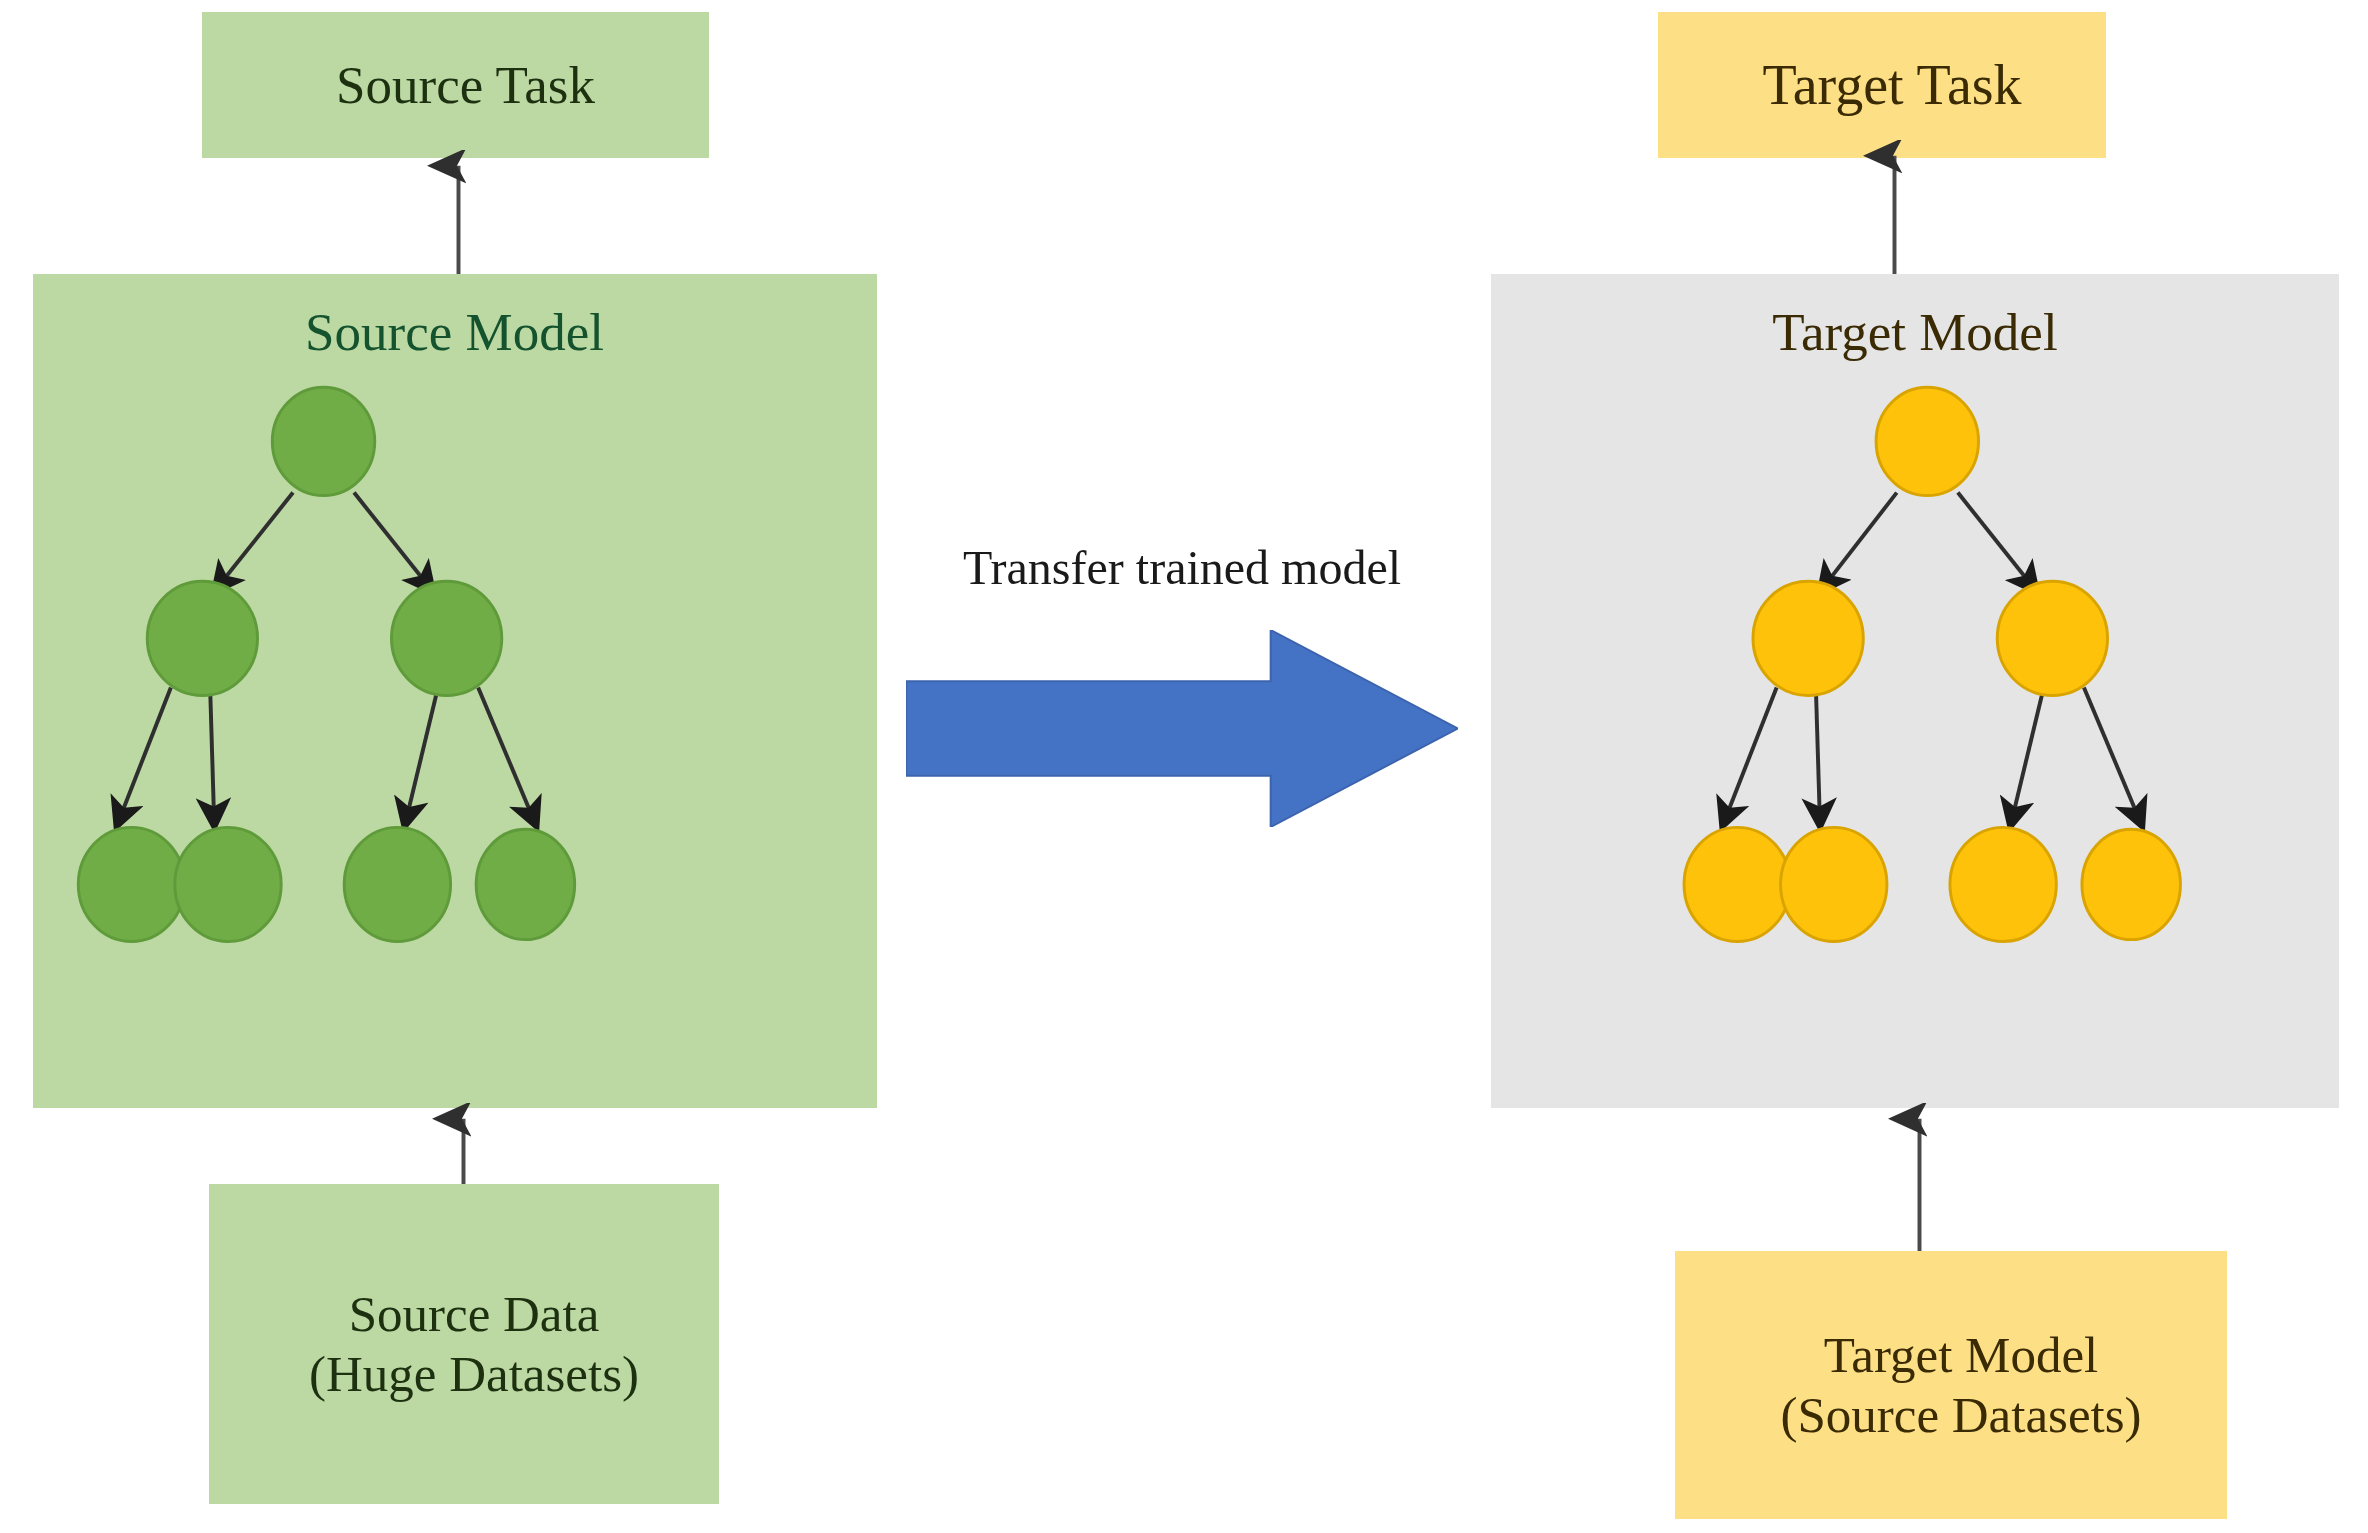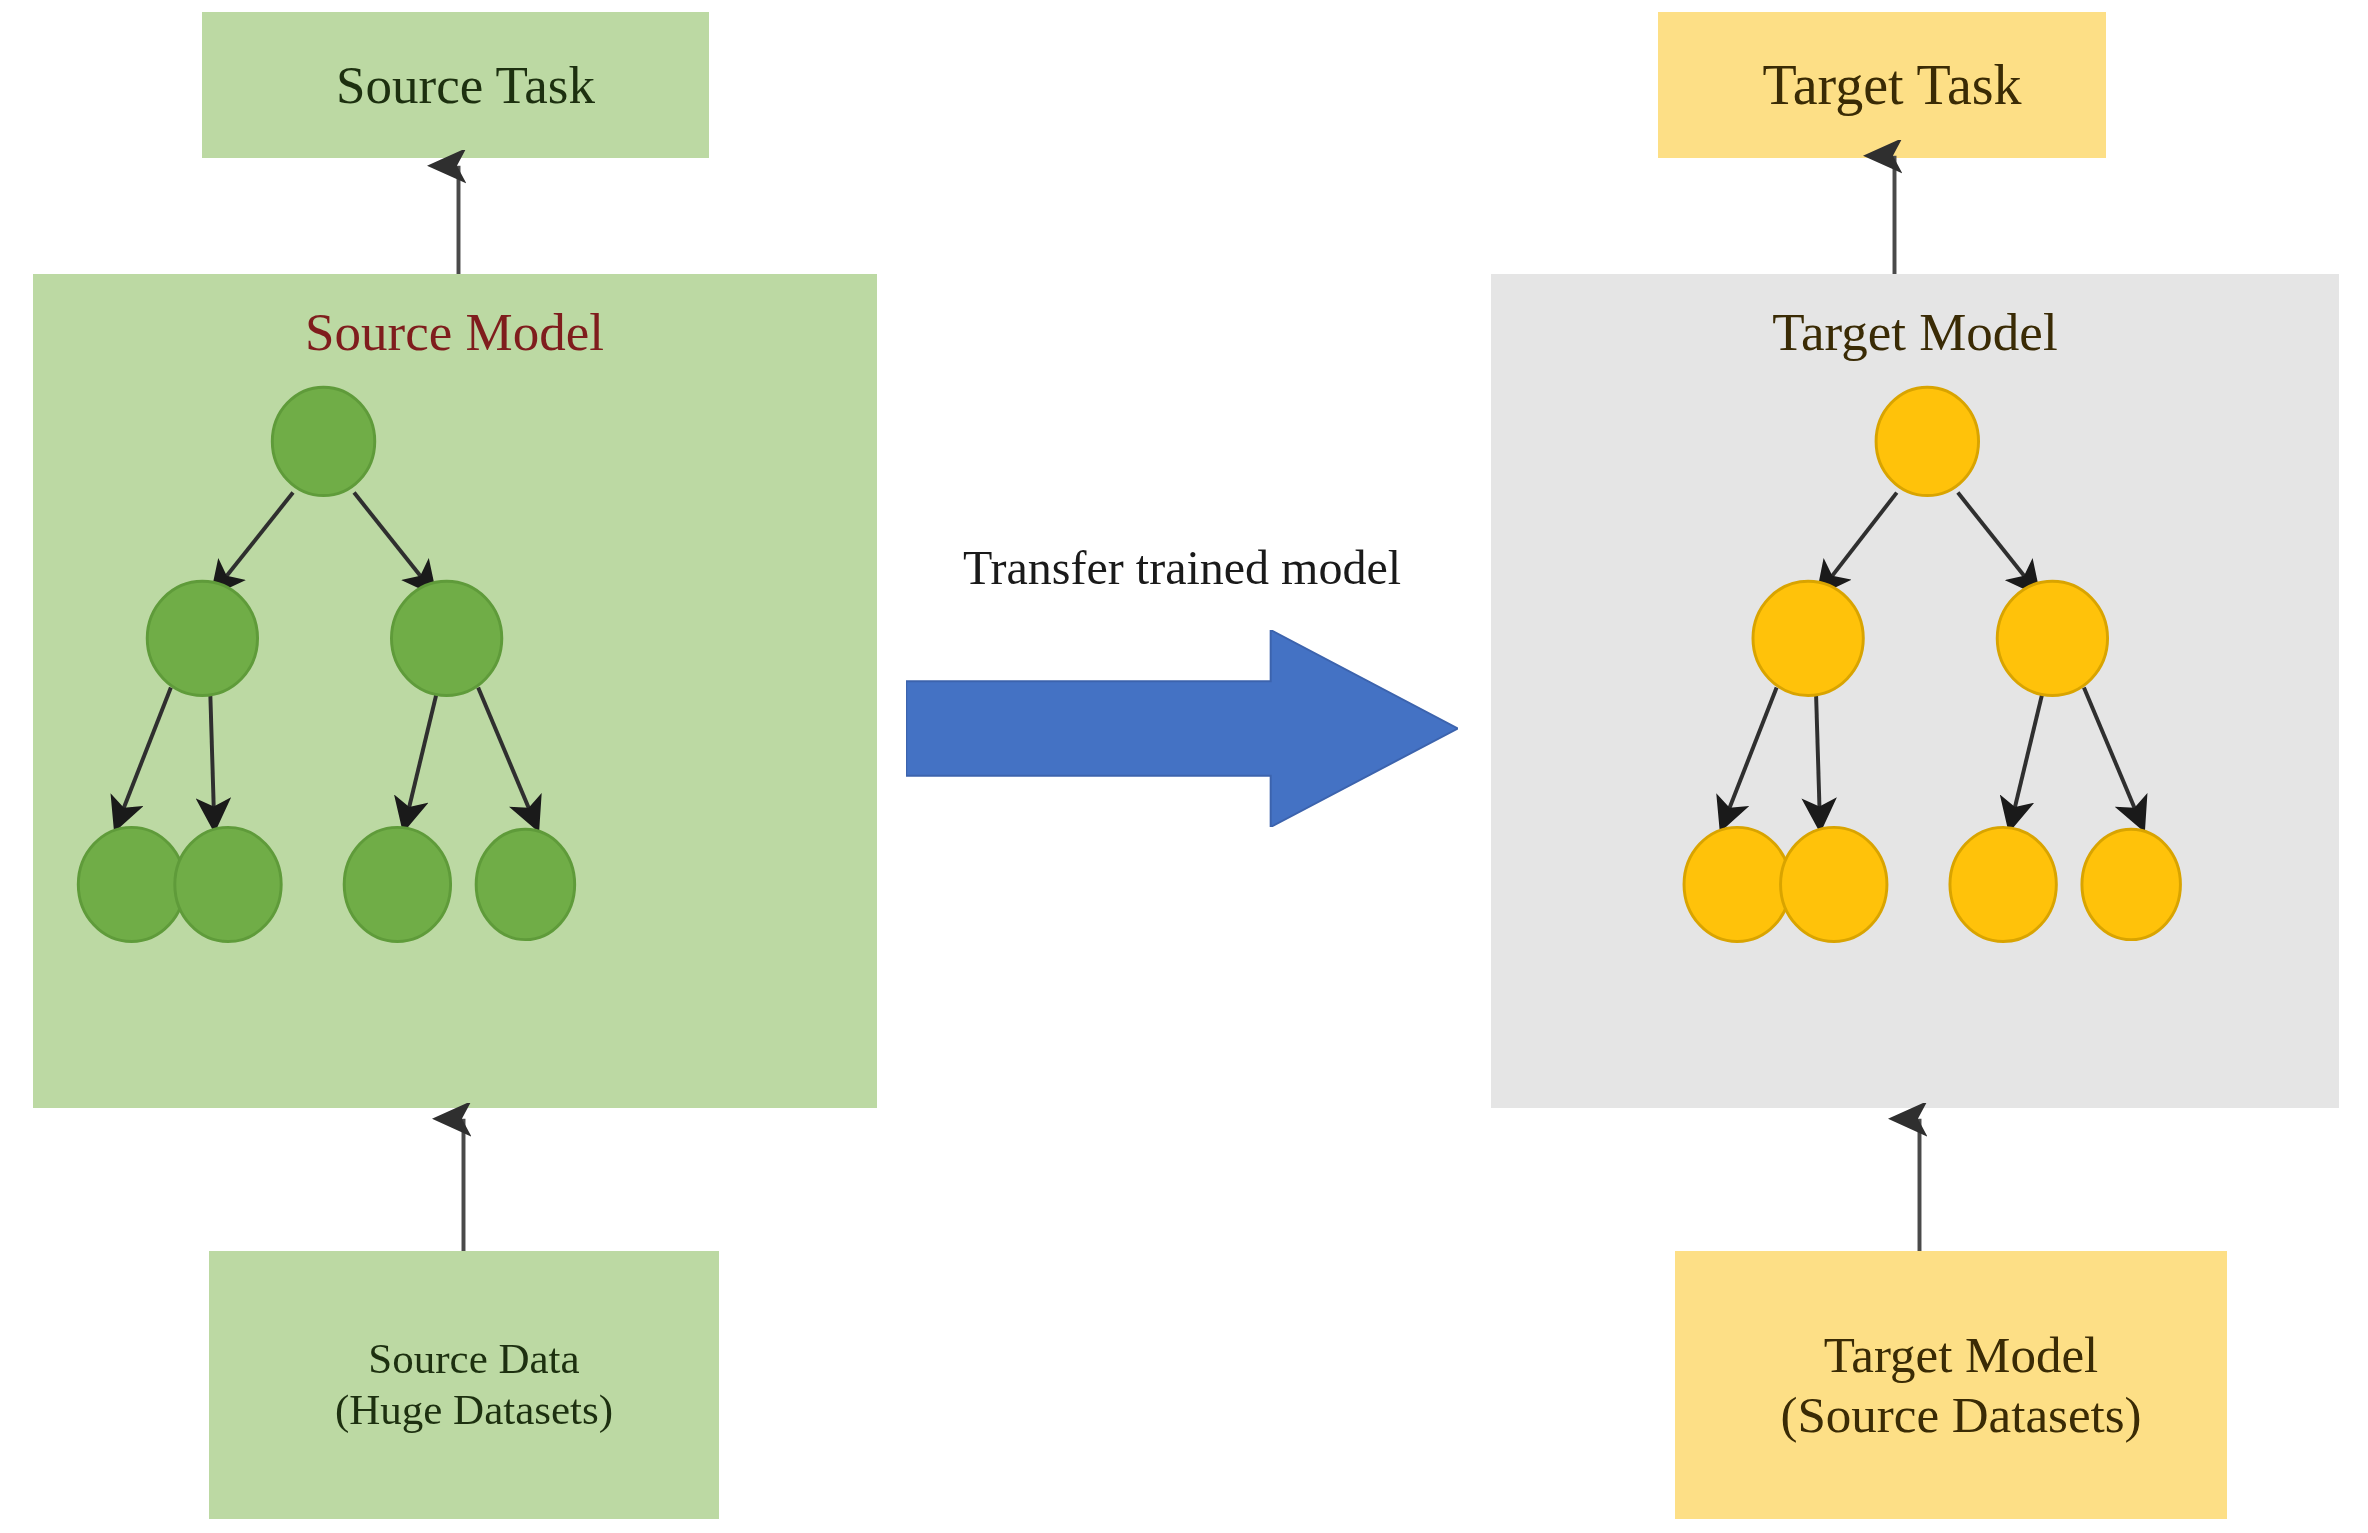--- a/index.html
+++ b/index.html
@@ -40,29 +40,29 @@
   }
   .panel-green  { background: #bcd9a3; }
   .panel-yellow { background: #e5e5e5; }
 
   .panel-title {
     position: absolute;
     left: 0;
     right: 0;
     text-align: center;
     font-size: 53px;
-    color: #7f1d1d;
+    color: #14532d;
     pointer-events: none;
   }
   .panel-title.yellow { color: #3a2b05; }
 
   
   #source-task-box  { left: 202px;  top: 11.8px;   width: 507px; height: 146px; font-size: 53px; }
   #target-task-box  { left: 1658px; top: 11.8px;   width: 448px; height: 146px; font-size: 56px; }
-  #source-data-box  { left: 209px;  top: 1251px; width: 510px; height: 268px; font-size: 43px; }
+  #source-data-box  { left: 209px;  top: 1184px; width: 510px; height: 320px; font-size: 51px; }
   #target-data-box  { left: 1675px; top: 1251px; width: 552px; height: 268px; font-size: 51px; }
 
   
   #source-model-panel { left: 32.5px;   top: 274px; width: 844px; height: 834px; }
   #target-model-panel { left: 1491px; top: 274px; width: 848px; height: 834px; }
 
   .tree-svg {
     position: absolute;
     left: 0;
     top: 0;

